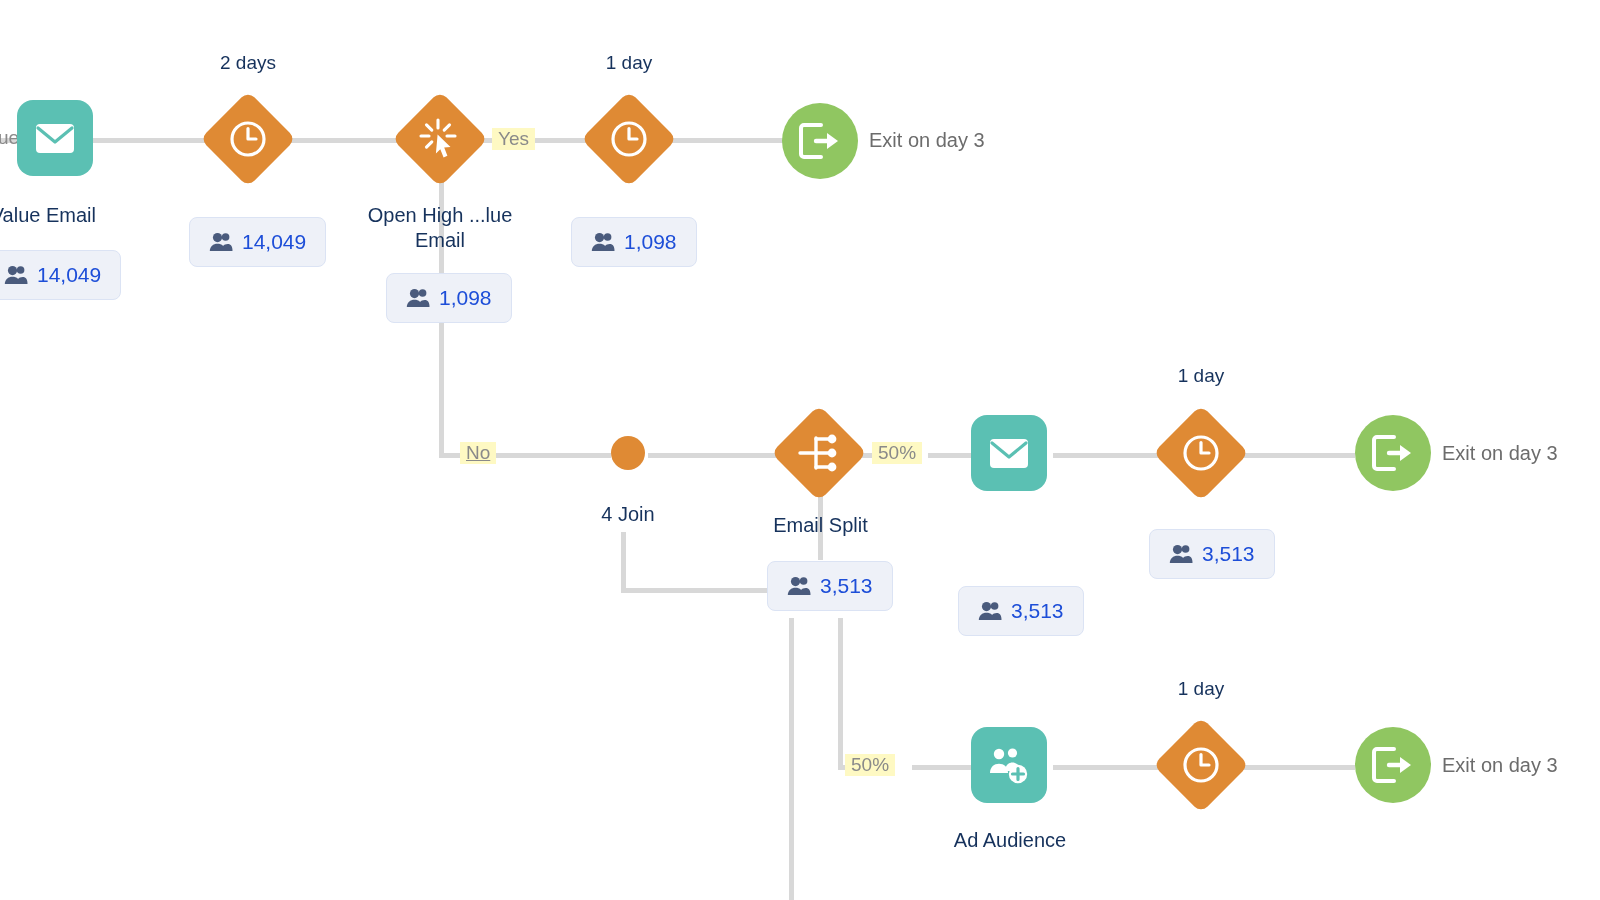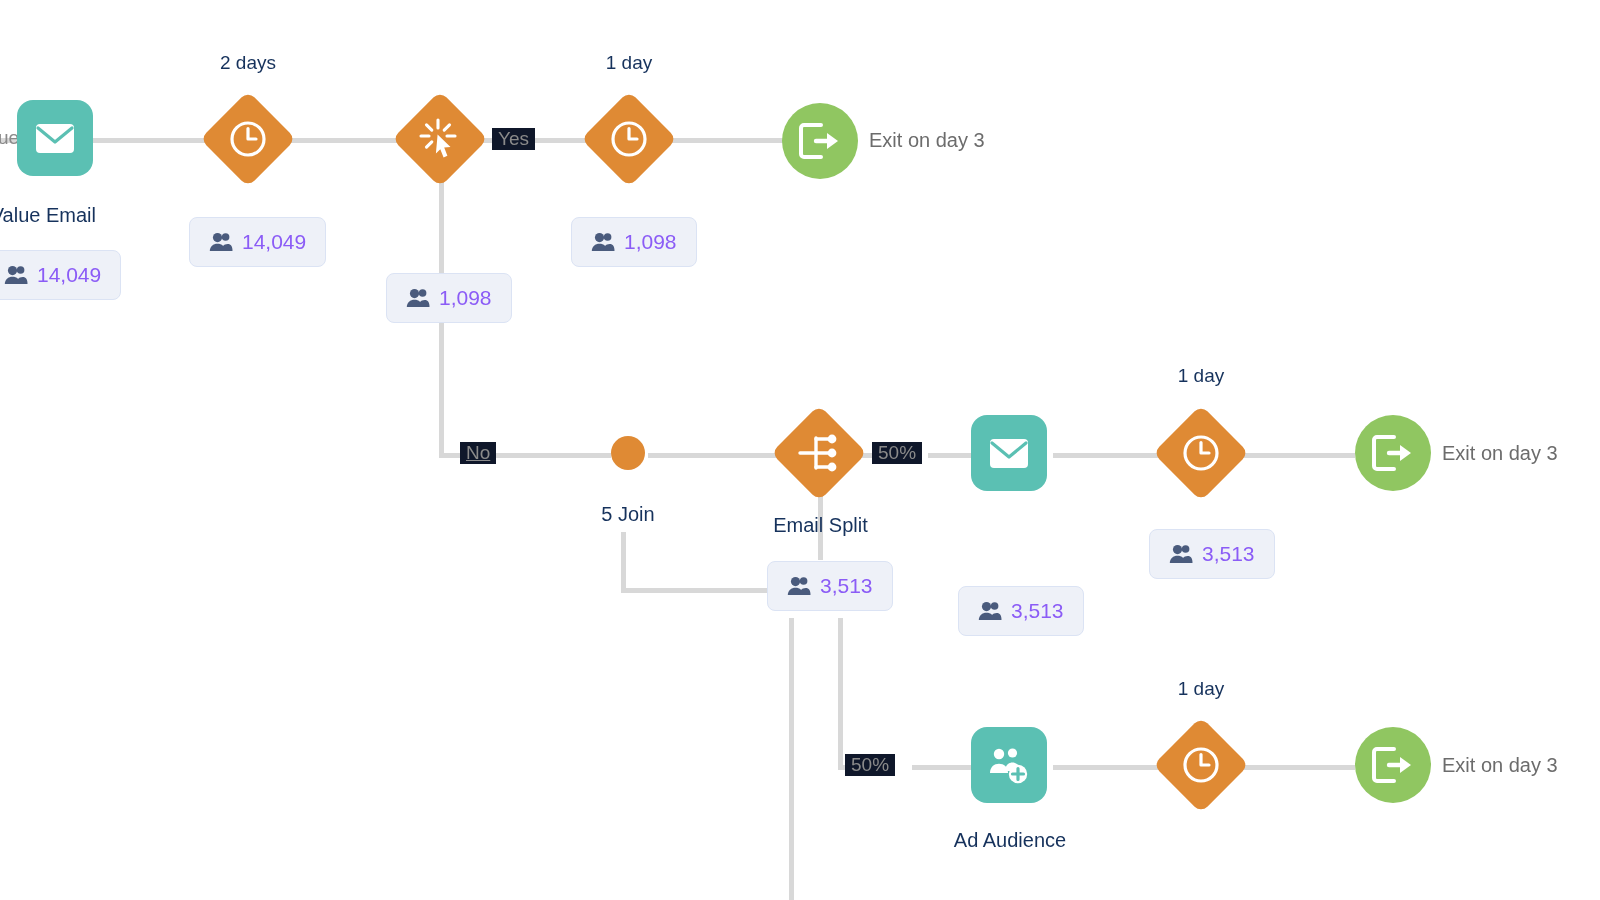--- a/index.html
+++ b/index.html
@@ -79,21 +79,21 @@
     color: #16325c;
     font-size: 19px;
     line-height: 22px;
     text-align: center;
   }
   .edge-label {
     position: absolute;
     color: #8a8a8a;
     font-size: 19px;
     line-height: 22px;
-    background: #0f172a;
+    background: #fef9c3;
     padding: 0 6px;
     white-space: nowrap;
   }
   .exit-label {
     position: absolute;
     color: #6c6c6c;
     font-size: 20px;
     line-height: 24px;
     white-space: nowrap;
   }
@@ -107,21 +107,21 @@
     background: #eef1f8;
     border: 1px solid #dbe3f4;
     border-radius: 8px;
     padding: 13px 19px;
     color: #4a5b7d;
     font-size: 21px;
     line-height: 22px;
     box-sizing: border-box;
   }
   .badge .people-icon { flex: 0 0 auto; display: block; }
-  .badge .count { color: #8b5cf6; }
+  .badge .count { color: #1d4ed8; }
   svg { display: block; }
 </style>
 </head>
 <body>
 
 <div id="canvas">
 
   <div class="line h" style="left:0px;   top:138px; width:24px;"></div>
   <div class="line h" style="left:92px;  top:138px; width:120px;"></div>
   <div class="line h" style="left:284px; top:138px; width:120px;"></div>
@@ -208,20 +208,22 @@
           <line x1="7.5" y1="6.8" x2="12.8" y2="12.1"></line>
           <line x1="2" y1="18" x2="10" y2="18"></line>
           <line x1="7.5" y1="29.2" x2="12.8" y2="23.9"></line>
           <line x1="30.5" y1="6.8" x2="25.2" y2="12.1"></line>
           <line x1="36" y1="18" x2="28" y2="18"></line>
         </g>
         <path d="M18.6 16.4 L31.5 29.0 L25.2 29.6 L28.4 37.8 L24.6 39.4 L21.3 31.2 L16.9 35.6 Z" fill="#ffffff"></path>
       </svg>
     </span>
   </div>
+  <div class="node-label" style="left:338px; top:203px; width:204px;">Open High ...lue
+Email</div>
   <div class="badge" style="left:386px; top:273px;">
     <span class="people-icon">
       <svg width="24" height="20" viewBox="0 0 24 20">
         <circle cx="8.5" cy="5.6" r="4.6" fill="#4a5b7d"></circle>
         <path d="M0.8 19c0-4.6 3.5-7.3 7.7-7.3s7.7 2.7 7.7 7.3z" fill="#4a5b7d"></path>
         <circle cx="16.6" cy="5" r="3.8" fill="#4a5b7d"></circle>
         <path d="M12.5 19c0-4.2 2.2-7 6.2-7 3.3 0 4.8 2.6 4.8 7z" fill="#4a5b7d"></path>
       </svg>
     </span>
     <span class="count">1,098</span>
@@ -258,21 +260,21 @@
       </svg>
     </span>
   </div>
   <div class="exit-label" style="left:869px; top:128px;">Exit on day 3</div>
 
   <div class="edge-label" style="left:460px; top:442px;text-decoration:underline;">No</div>
 
   <div class="node node-dot" style="left:611px; top:436px;">
     <span></span>
   </div>
-  <div class="node-label" style="left:568px; top:502px; width:120px;">5 Join</div>
+  <div class="node-label" style="left:568px; top:502px; width:120px;">4 Join</div>
 
   <div class="node node-diamond" style="left:785px; top:419px;">
     <span class="glyph">
       <svg width="42" height="38" viewBox="0 0 42 38">
         <path d="M2 19 H18" fill="none" stroke="#ffffff" stroke-width="3.4" stroke-linecap="round"></path>
         <path d="M18 4 V34" fill="none" stroke="#ffffff" stroke-width="3.4" stroke-linecap="round"></path>
         <path d="M18 5 H30" fill="none" stroke="#ffffff" stroke-width="3.4" stroke-linecap="round"></path>
         <path d="M18 19 H30" fill="none" stroke="#ffffff" stroke-width="3.4" stroke-linecap="round"></path>
         <path d="M18 33 H30" fill="none" stroke="#ffffff" stroke-width="3.4" stroke-linecap="round"></path>
         <circle cx="34" cy="5" r="4.4" fill="#ffffff"></circle>

